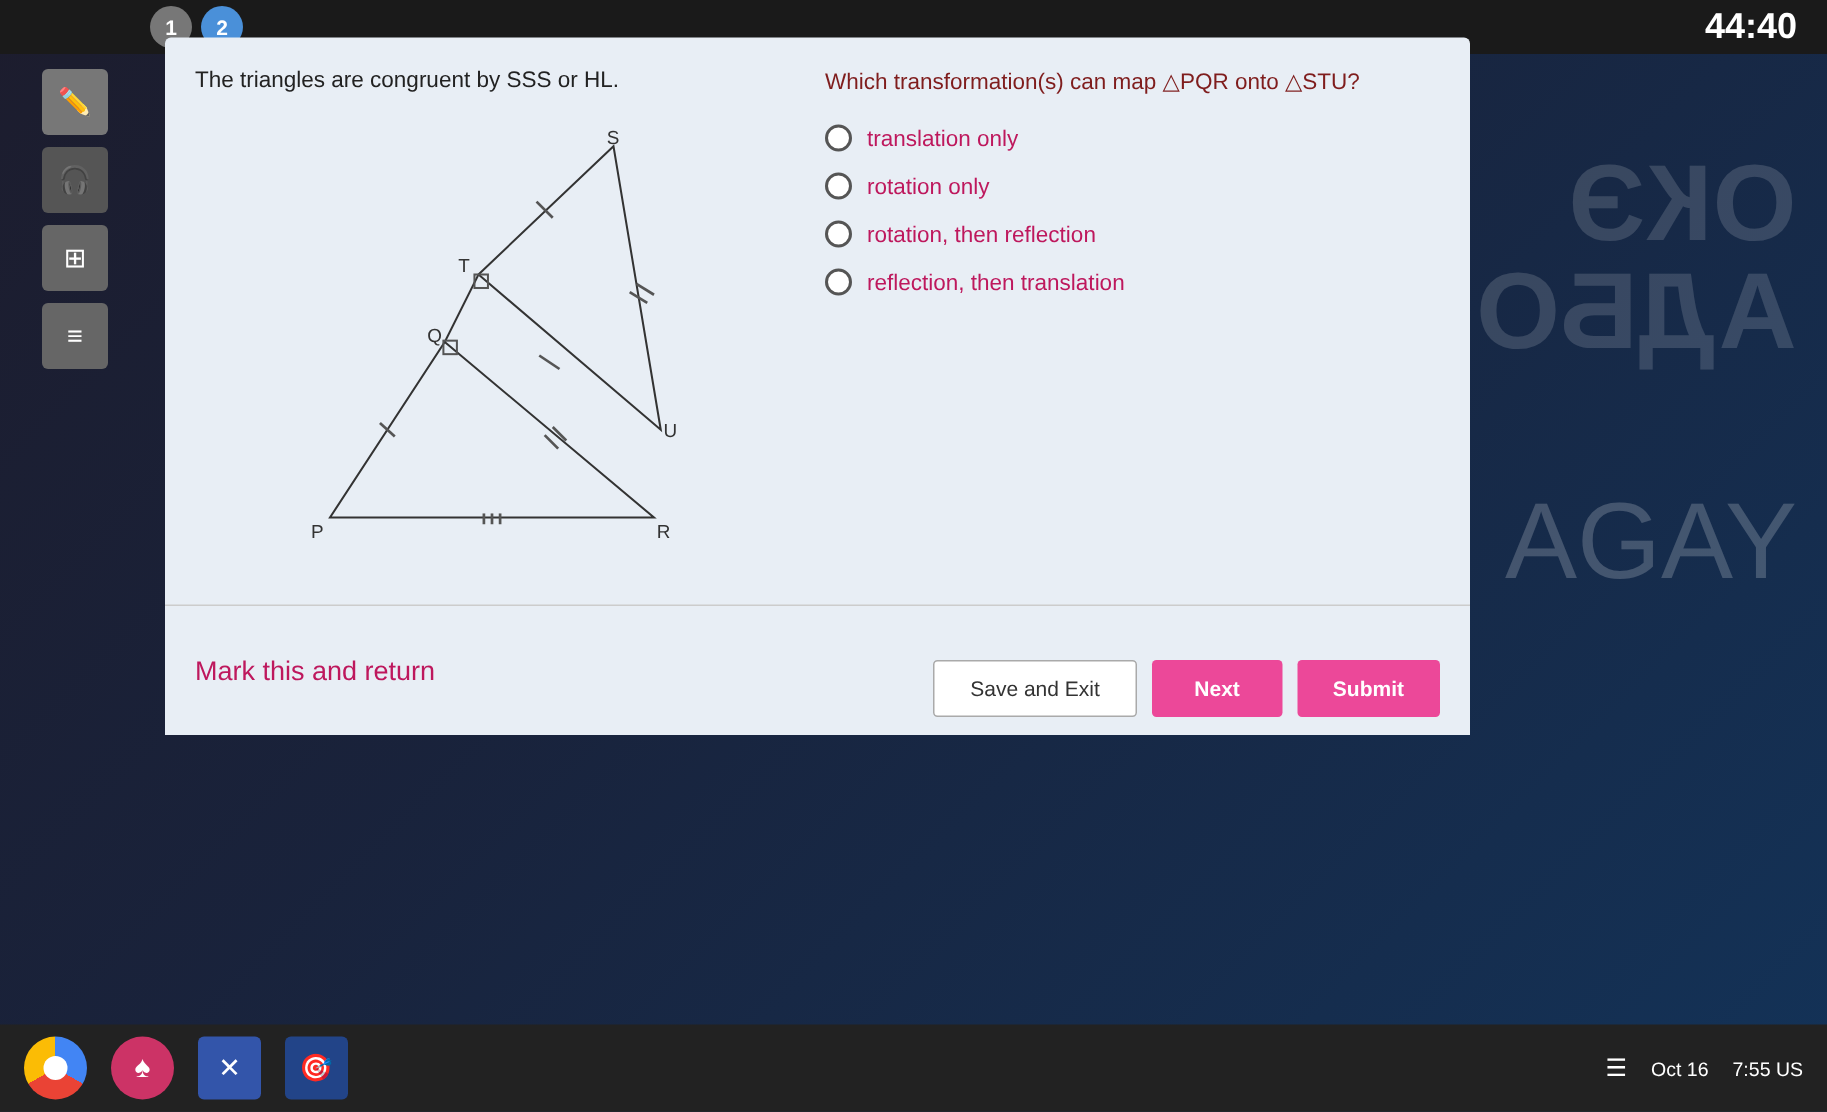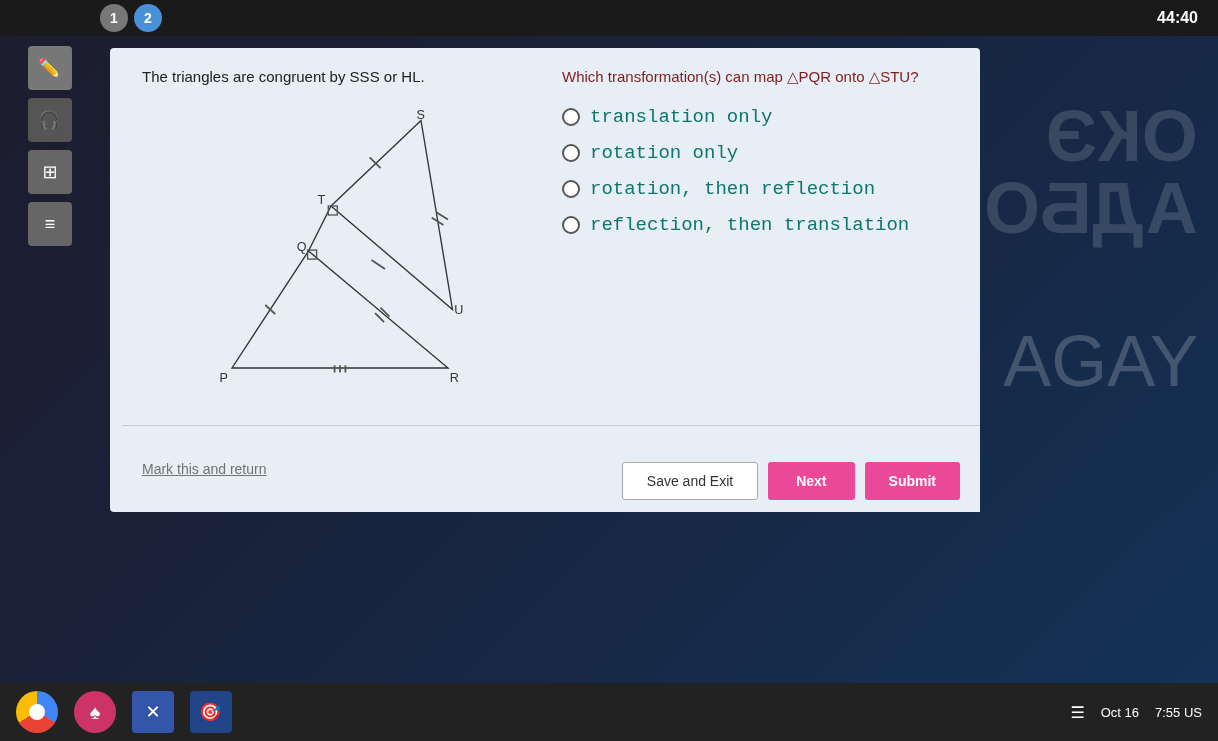--- a/index.html
+++ b/index.html
@@ -29,21 +29,21 @@
       background: #1a1a1a;
       display: flex;
       align-items: center;
       justify-content: flex-end;
       padding-right: 20px;
       z-index: 10;
     }
 
     .timer {
       color: white;
-      font-size: 16px;
+      font-size: 24px;
       font-weight: bold;
     }
 
     
     .left-sidebar {
       position: absolute;
       top: 36px;
       left: 0;
       width: 100px;
       height: calc(100% - 36px - 60px);
@@ -94,29 +94,28 @@
       left: 100px;
       display: flex;
       gap: 6px;
       align-items: center;
       z-index: 10;
     }
 
     
     .main-card {
       position: absolute;
-      top: 48px;
+      top: 25px;
       left: 110px;
       width: 870px;
       background: #e8eef5;
       border-radius: 4px;
       z-index: 10;
       display: flex;
       flex-direction: column;
-      padding-left: 12px;
     }
 
     .card-body {
       display: flex;
       padding: 20px;
       gap: 20px;
       flex: 1;
     }
 
     .left-panel {
@@ -164,39 +163,37 @@
     .radio-circle {
       width: 18px;
       height: 18px;
       border-radius: 50%;
       border: 2px solid #555;
       background: white;
       flex-shrink: 0;
     }
 
     .option-label {
-      font-size: 19px;
-      color: #0f766e;
-      font-family: Liberation Mono, monospace;
+      font-size: 15px;
+      color: #be185d;
     }
 
     
     .card-footer {
       border-top: 1px solid #ccc;
       padding: 12px 20px;
       display: flex;
       align-items: center;
       justify-content: space-between;
       background: #e8eef5;
     }
 
     .mark-return-link {
-      color: #737373;
-      text-decoration: underline;
-      font-size: 14px;
+      color: #be185d;
+      font-size: 18px;
       cursor: pointer;
     }
 
     .footer-buttons {
       display: flex;
       gap: 10px;
       margin-top: 24px;
     }
 
     .btn-save-exit {

